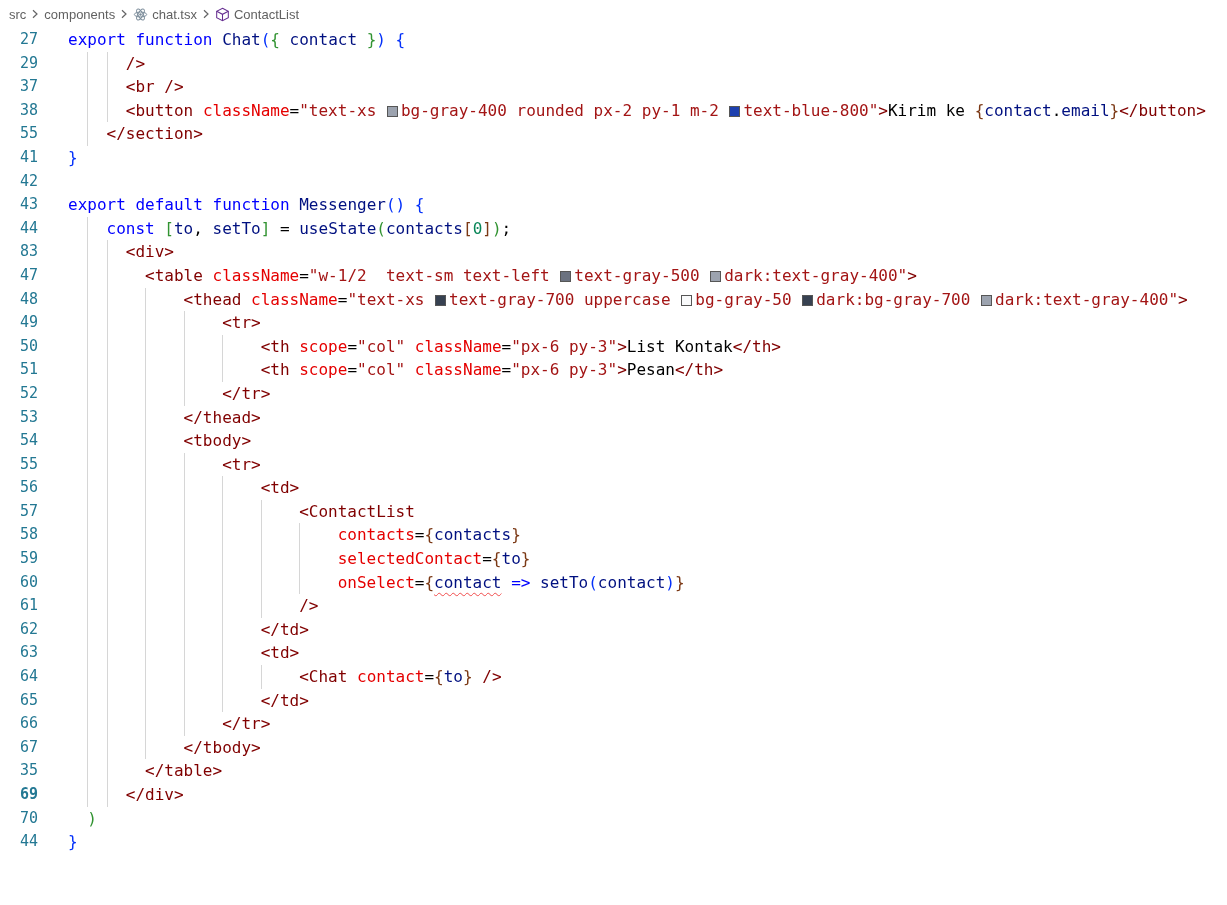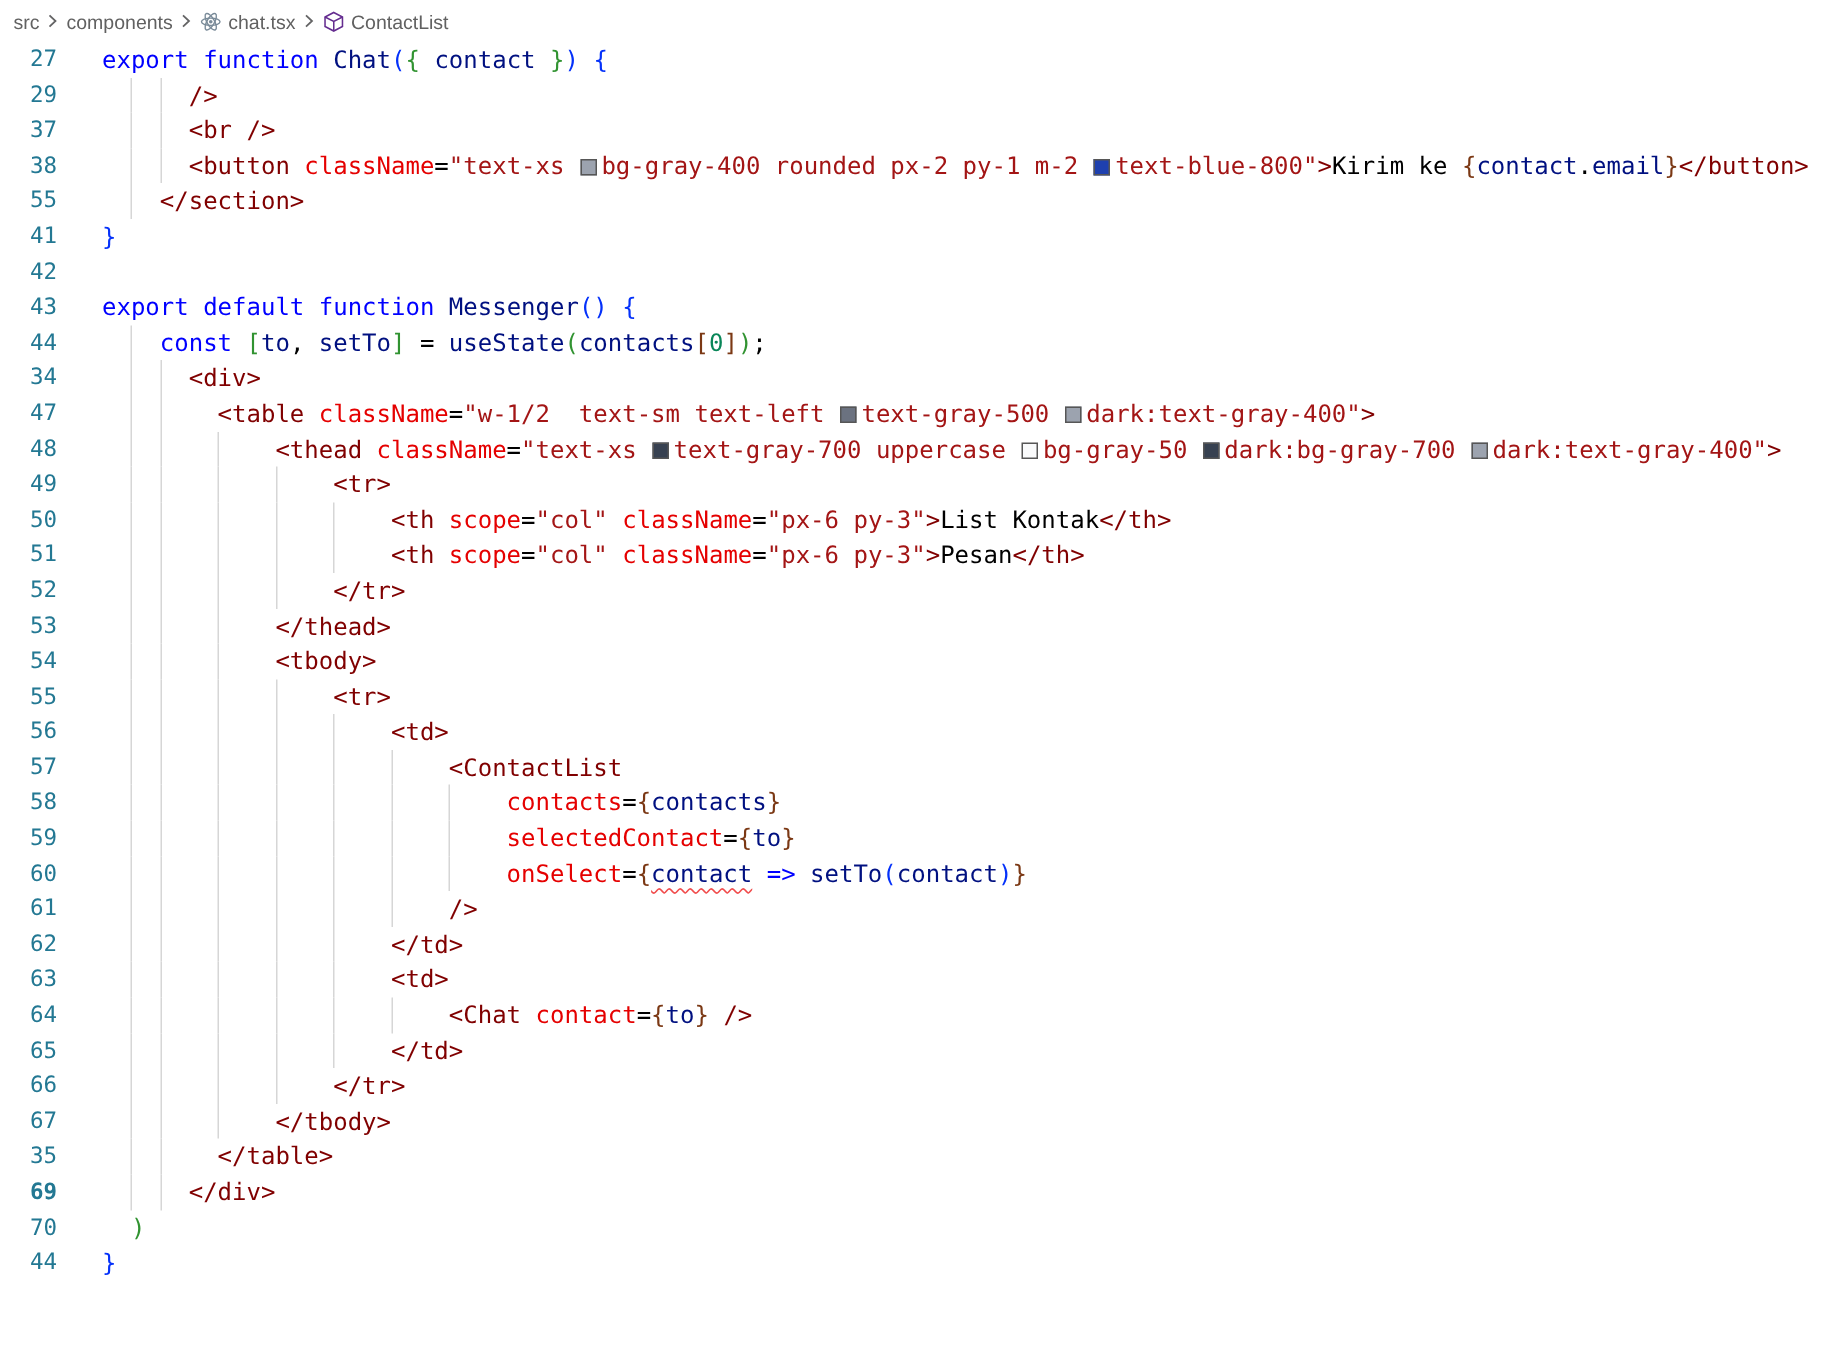--- a/index.html
+++ b/index.html
@@ -94,21 +94,21 @@
 
 <div class="editor" id="code-container">
     <div class="code-line"><span class="line-num" style="color: rgb(35, 120, 147);">29</span><span class="guide" style="background: rgb(214, 214, 214); left: calc(2ch + 68px);"></span><span class="guide" style="background: rgb(214, 214, 214); left: calc(4ch + 68px);"></span><span class="code">      <span style="color: rgb(128, 0, 0);">/&gt;</span></span></div>
     <div class="code-line"><span class="line-num" style="color: rgb(35, 120, 147);">37</span><span class="guide" style="background: rgb(214, 214, 214); left: calc(2ch + 68px);"></span><span class="guide" style="background: rgb(214, 214, 214); left: calc(4ch + 68px);"></span><span class="code">      <span style="color: rgb(128, 0, 0);">&lt;br /&gt;</span></span></div>
     <div class="code-line"><span class="line-num" style="color: rgb(35, 120, 147);">38</span><span class="guide" style="background: rgb(214, 214, 214); left: calc(2ch + 68px);"></span><span class="guide" style="background: rgb(214, 214, 214); left: calc(4ch + 68px);"></span><span class="code">      <span style="color: rgb(128, 0, 0);">&lt;button</span><span style="color: rgb(0, 0, 0);"> </span><span style="color: rgb(229, 0, 0);">className</span><span style="color: rgb(0, 0, 0);">=</span><span style="color: rgb(163, 21, 21);">"text-xs </span><span class="swatch" style="background: rgb(156, 163, 175);"></span><span style="color: rgb(163, 21, 21);">bg-gray-400 rounded px-2 py-1 m-2 </span><span class="swatch" style="background: rgb(30, 64, 175);"></span><span style="color: rgb(163, 21, 21);">text-blue-800"</span><span style="color: rgb(128, 0, 0);">&gt;</span><span style="color: rgb(0, 0, 0);">Kirim ke </span><span style="color: rgb(123, 56, 20);">{</span><span style="color: rgb(0, 16, 128);">contact</span><span style="color: rgb(0, 0, 0);">.</span><span style="color: rgb(0, 16, 128);">email</span><span style="color: rgb(123, 56, 20);">}</span><span style="color: rgb(128, 0, 0);">&lt;/button&gt;</span></span></div>
     <div class="code-line"><span class="line-num" style="color: rgb(35, 120, 147);">55</span><span class="guide" style="background: rgb(214, 214, 214); left: calc(2ch + 68px);"></span><span class="code">    <span style="color: rgb(128, 0, 0);">&lt;/section&gt;</span></span></div>
     <div class="code-line"><span class="line-num" style="color: rgb(35, 120, 147);">41</span><span class="code"><span style="color: rgb(4, 49, 250);">}</span></span></div>
     <div class="code-line"><span class="line-num" style="color: rgb(35, 120, 147);">42</span><span class="code"></span></div>
     <div class="code-line"><span class="line-num" style="color: rgb(35, 120, 147);">43</span><span class="code"><span style="color: rgb(0, 0, 255);">export</span><span style="color: rgb(0, 0, 0);"> </span><span style="color: rgb(0, 0, 255);">default</span><span style="color: rgb(0, 0, 0);"> </span><span style="color: rgb(0, 0, 255);">function</span><span style="color: rgb(0, 0, 0);"> </span><span style="color: rgb(0, 16, 128);">Messenger</span><span style="color: rgb(4, 49, 250);">()</span><span style="color: rgb(0, 0, 0);"> </span><span style="color: rgb(4, 49, 250);">{</span></span></div>
     <div class="code-line"><span class="line-num" style="color: rgb(35, 120, 147);">44</span><span class="guide" style="background: rgb(214, 214, 214); left: calc(2ch + 68px);"></span><span class="code">    <span style="color: rgb(0, 0, 255);">const</span><span style="color: rgb(0, 0, 0);"> </span><span style="color: rgb(49, 147, 49);">[</span><span style="color: rgb(0, 16, 128);">to</span><span style="color: rgb(0, 0, 0);">, </span><span style="color: rgb(0, 16, 128);">setTo</span><span style="color: rgb(49, 147, 49);">]</span><span style="color: rgb(0, 0, 0);"> = </span><span style="color: rgb(0, 16, 128);">useState</span><span style="color: rgb(49, 147, 49);">(</span><span style="color: rgb(0, 16, 128);">contacts</span><span style="color: rgb(123, 56, 20);">[</span><span style="color: rgb(9, 134, 88);">0</span><span style="color: rgb(123, 56, 20);">]</span><span style="color: rgb(49, 147, 49);">)</span><span style="color: rgb(0, 0, 0);">;</span></span></div>
-    <div class="code-line"><span class="line-num" style="color: rgb(35, 120, 147);">34</span><span class="guide" style="background: rgb(214, 214, 214); left: calc(2ch + 68px);"></span><span class="guide" style="background: rgb(214, 214, 214); left: calc(4ch + 68px);"></span><span class="code">      <span style="color: rgb(128, 0, 0);">&lt;div&gt;</span></span></div>
+    <div class="code-line"><span class="line-num" style="color: rgb(35, 120, 147);">83</span><span class="guide" style="background: rgb(214, 214, 214); left: calc(2ch + 68px);"></span><span class="guide" style="background: rgb(214, 214, 214); left: calc(4ch + 68px);"></span><span class="code">      <span style="color: rgb(128, 0, 0);">&lt;div&gt;</span></span></div>
     <div class="code-line"><span class="line-num" style="color: rgb(35, 120, 147);">47</span><span class="guide" style="background: rgb(214, 214, 214); left: calc(2ch + 68px);"></span><span class="guide" style="background: rgb(214, 214, 214); left: calc(4ch + 68px);"></span><span class="code">        <span style="color: rgb(128, 0, 0);">&lt;table</span><span style="color: rgb(0, 0, 0);"> </span><span style="color: rgb(229, 0, 0);">className</span><span style="color: rgb(0, 0, 0);">=</span><span style="color: rgb(163, 21, 21);">"w-1/2  text-sm text-left </span><span class="swatch" style="background: rgb(107, 114, 128);"></span><span style="color: rgb(163, 21, 21);">text-gray-500 </span><span class="swatch" style="background: rgb(156, 163, 175);"></span><span style="color: rgb(163, 21, 21);">dark:text-gray-400"</span><span style="color: rgb(128, 0, 0);">&gt;</span></span></div>
     <div class="code-line"><span class="line-num" style="color: rgb(35, 120, 147);">48</span><span class="guide" style="background: rgb(214, 214, 214); left: calc(2ch + 68px);"></span><span class="guide" style="background: rgb(214, 214, 214); left: calc(4ch + 68px);"></span><span class="guide" style="background: rgb(214, 214, 214); left: calc(8ch + 68px);"></span><span class="code">            <span style="color: rgb(128, 0, 0);">&lt;thead</span><span style="color: rgb(0, 0, 0);"> </span><span style="color: rgb(229, 0, 0);">className</span><span style="color: rgb(0, 0, 0);">=</span><span style="color: rgb(163, 21, 21);">"text-xs </span><span class="swatch" style="background: rgb(55, 65, 81);"></span><span style="color: rgb(163, 21, 21);">text-gray-700 uppercase </span><span class="swatch" style="background: rgb(249, 250, 251);"></span><span style="color: rgb(163, 21, 21);">bg-gray-50 </span><span class="swatch" style="background: rgb(55, 65, 81);"></span><span style="color: rgb(163, 21, 21);">dark:bg-gray-700 </span><span class="swatch" style="background: rgb(156, 163, 175);"></span><span style="color: rgb(163, 21, 21);">dark:text-gray-400"</span><span style="color: rgb(128, 0, 0);">&gt;</span></span></div>
     <div class="code-line"><span class="line-num" style="color: rgb(35, 120, 147);">49</span><span class="guide" style="background: rgb(214, 214, 214); left: calc(2ch + 68px);"></span><span class="guide" style="background: rgb(214, 214, 214); left: calc(4ch + 68px);"></span><span class="guide" style="background: rgb(214, 214, 214); left: calc(8ch + 68px);"></span><span class="guide" style="background: rgb(214, 214, 214); left: calc(12ch + 68px);"></span><span class="code">                <span style="color: rgb(128, 0, 0);">&lt;tr&gt;</span></span></div>
     <div class="code-line"><span class="line-num" style="color: rgb(35, 120, 147);">50</span><span class="guide" style="background: rgb(214, 214, 214); left: calc(2ch + 68px);"></span><span class="guide" style="background: rgb(214, 214, 214); left: calc(4ch + 68px);"></span><span class="guide" style="background: rgb(214, 214, 214); left: calc(8ch + 68px);"></span><span class="guide" style="background: rgb(214, 214, 214); left: calc(12ch + 68px);"></span><span class="guide" style="background: rgb(214, 214, 214); left: calc(16ch + 68px);"></span><span class="code">                    <span style="color: rgb(128, 0, 0);">&lt;th</span><span style="color: rgb(0, 0, 0);"> </span><span style="color: rgb(229, 0, 0);">scope</span><span style="color: rgb(0, 0, 0);">=</span><span style="color: rgb(163, 21, 21);">"col"</span><span style="color: rgb(0, 0, 0);"> </span><span style="color: rgb(229, 0, 0);">className</span><span style="color: rgb(0, 0, 0);">=</span><span style="color: rgb(163, 21, 21);">"px-6 py-3"</span><span style="color: rgb(128, 0, 0);">&gt;</span><span style="color: rgb(0, 0, 0);">List Kontak</span><span style="color: rgb(128, 0, 0);">&lt;/th&gt;</span></span></div>
     <div class="code-line"><span class="line-num" style="color: rgb(35, 120, 147);">51</span><span class="guide" style="background: rgb(214, 214, 214); left: calc(2ch + 68px);"></span><span class="guide" style="background: rgb(214, 214, 214); left: calc(4ch + 68px);"></span><span class="guide" style="background: rgb(214, 214, 214); left: calc(8ch + 68px);"></span><span class="guide" style="background: rgb(214, 214, 214); left: calc(12ch + 68px);"></span><span class="guide" style="background: rgb(214, 214, 214); left: calc(16ch + 68px);"></span><span class="code">                    <span style="color: rgb(128, 0, 0);">&lt;th</span><span style="color: rgb(0, 0, 0);"> </span><span style="color: rgb(229, 0, 0);">scope</span><span style="color: rgb(0, 0, 0);">=</span><span style="color: rgb(163, 21, 21);">"col"</span><span style="color: rgb(0, 0, 0);"> </span><span style="color: rgb(229, 0, 0);">className</span><span style="color: rgb(0, 0, 0);">=</span><span style="color: rgb(163, 21, 21);">"px-6 py-3"</span><span style="color: rgb(128, 0, 0);">&gt;</span><span style="color: rgb(0, 0, 0);">Pesan</span><span style="color: rgb(128, 0, 0);">&lt;/th&gt;</span></span></div>
     <div class="code-line"><span class="line-num" style="color: rgb(35, 120, 147);">52</span><span class="guide" style="background: rgb(214, 214, 214); left: calc(2ch + 68px);"></span><span class="guide" style="background: rgb(214, 214, 214); left: calc(4ch + 68px);"></span><span class="guide" style="background: rgb(214, 214, 214); left: calc(8ch + 68px);"></span><span class="guide" style="background: rgb(214, 214, 214); left: calc(12ch + 68px);"></span><span class="code">                <span style="color: rgb(128, 0, 0);">&lt;/tr&gt;</span></span></div>
     <div class="code-line"><span class="line-num" style="color: rgb(35, 120, 147);">53</span><span class="guide" style="background: rgb(214, 214, 214); left: calc(2ch + 68px);"></span><span class="guide" style="background: rgb(214, 214, 214); left: calc(4ch + 68px);"></span><span class="guide" style="background: rgb(214, 214, 214); left: calc(8ch + 68px);"></span><span class="code">            <span style="color: rgb(128, 0, 0);">&lt;/thead&gt;</span></span></div>
     <div class="code-line"><span class="line-num" style="color: rgb(35, 120, 147);">54</span><span class="guide" style="background: rgb(214, 214, 214); left: calc(2ch + 68px);"></span><span class="guide" style="background: rgb(214, 214, 214); left: calc(4ch + 68px);"></span><span class="guide" style="background: rgb(214, 214, 214); left: calc(8ch + 68px);"></span><span class="code">            <span style="color: rgb(128, 0, 0);">&lt;tbody&gt;</span></span></div>
     <div class="code-line"><span class="line-num" style="color: rgb(35, 120, 147);">55</span><span class="guide" style="background: rgb(214, 214, 214); left: calc(2ch + 68px);"></span><span class="guide" style="background: rgb(214, 214, 214); left: calc(4ch + 68px);"></span><span class="guide" style="background: rgb(214, 214, 214); left: calc(8ch + 68px);"></span><span class="guide" style="background: rgb(214, 214, 214); left: calc(12ch + 68px);"></span><span class="code">                <span style="color: rgb(128, 0, 0);">&lt;tr&gt;</span></span></div>
     <div class="code-line"><span class="line-num" style="color: rgb(35, 120, 147);">56</span><span class="guide" style="background: rgb(214, 214, 214); left: calc(2ch + 68px);"></span><span class="guide" style="background: rgb(214, 214, 214); left: calc(4ch + 68px);"></span><span class="guide" style="background: rgb(214, 214, 214); left: calc(8ch + 68px);"></span><span class="guide" style="background: rgb(214, 214, 214); left: calc(12ch + 68px);"></span><span class="guide" style="background: rgb(214, 214, 214); left: calc(16ch + 68px);"></span><span class="code">                    <span style="color: rgb(128, 0, 0);">&lt;td&gt;</span></span></div>

